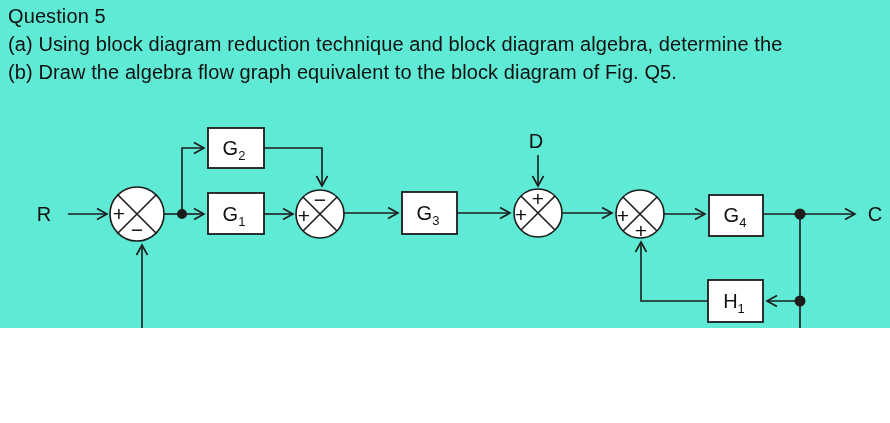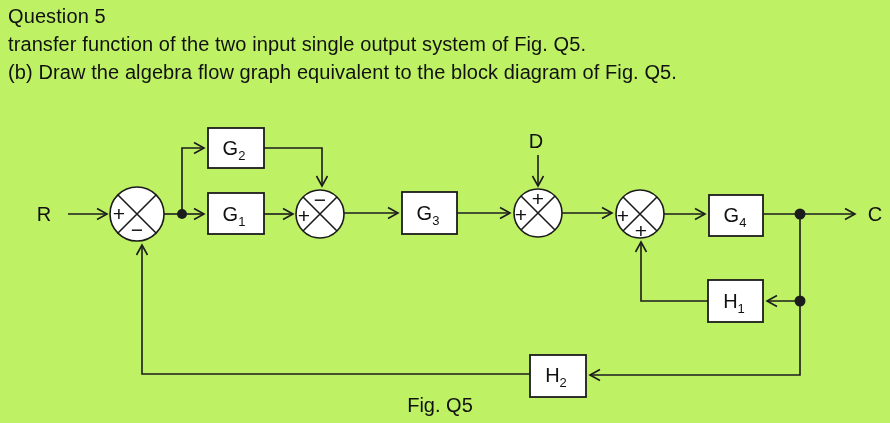--- a/index.html
+++ b/index.html
@@ -3,22 +3,22 @@
 <meta charset="utf-8">
 <style>
   html, body {
     margin: 0;
     padding: 0;
     background: #ffffff;
   }
   .page {
     position: relative;
     width: 890px;
-    height: 423px;
-    background: #bef264;
+    height: 328px;
+    background: #5eead4;
     font-family: "Liberation Sans", sans-serif;
     color: #111111;
     overflow: hidden;
   }
   .question-text {
     position: absolute;
     left: 8px;
     top: 2px;
     font-size: 20px;
     line-height: 28px;
@@ -37,21 +37,21 @@
     fill: #111111;
   }
 </style>
 </head>
 <body>
 
 <div class="page">
 
   <div class="question-text">
     <div>Question 5</div>
-    <div>transfer function of the two input single output system of Fig. Q5.</div>
+    <div>(a) Using block diagram reduction technique and block diagram algebra, determine the</div>
     <div>(b) Draw the algebra flow graph equivalent to the block diagram of Fig. Q5.</div>
   </div>
 
   <svg class="diagram-svg" viewBox="0 0 890 423">
     <defs>
       <marker id="arrow" markerWidth="15" markerHeight="15" refX="12" refY="7" orient="auto" markerUnits="userSpaceOnUse">
         <path d="M2,1.5 L12,7 L2,12.5" fill="none" stroke="#1c1c1c" stroke-width="1.6"></path>
       </marker>
     </defs>
 

